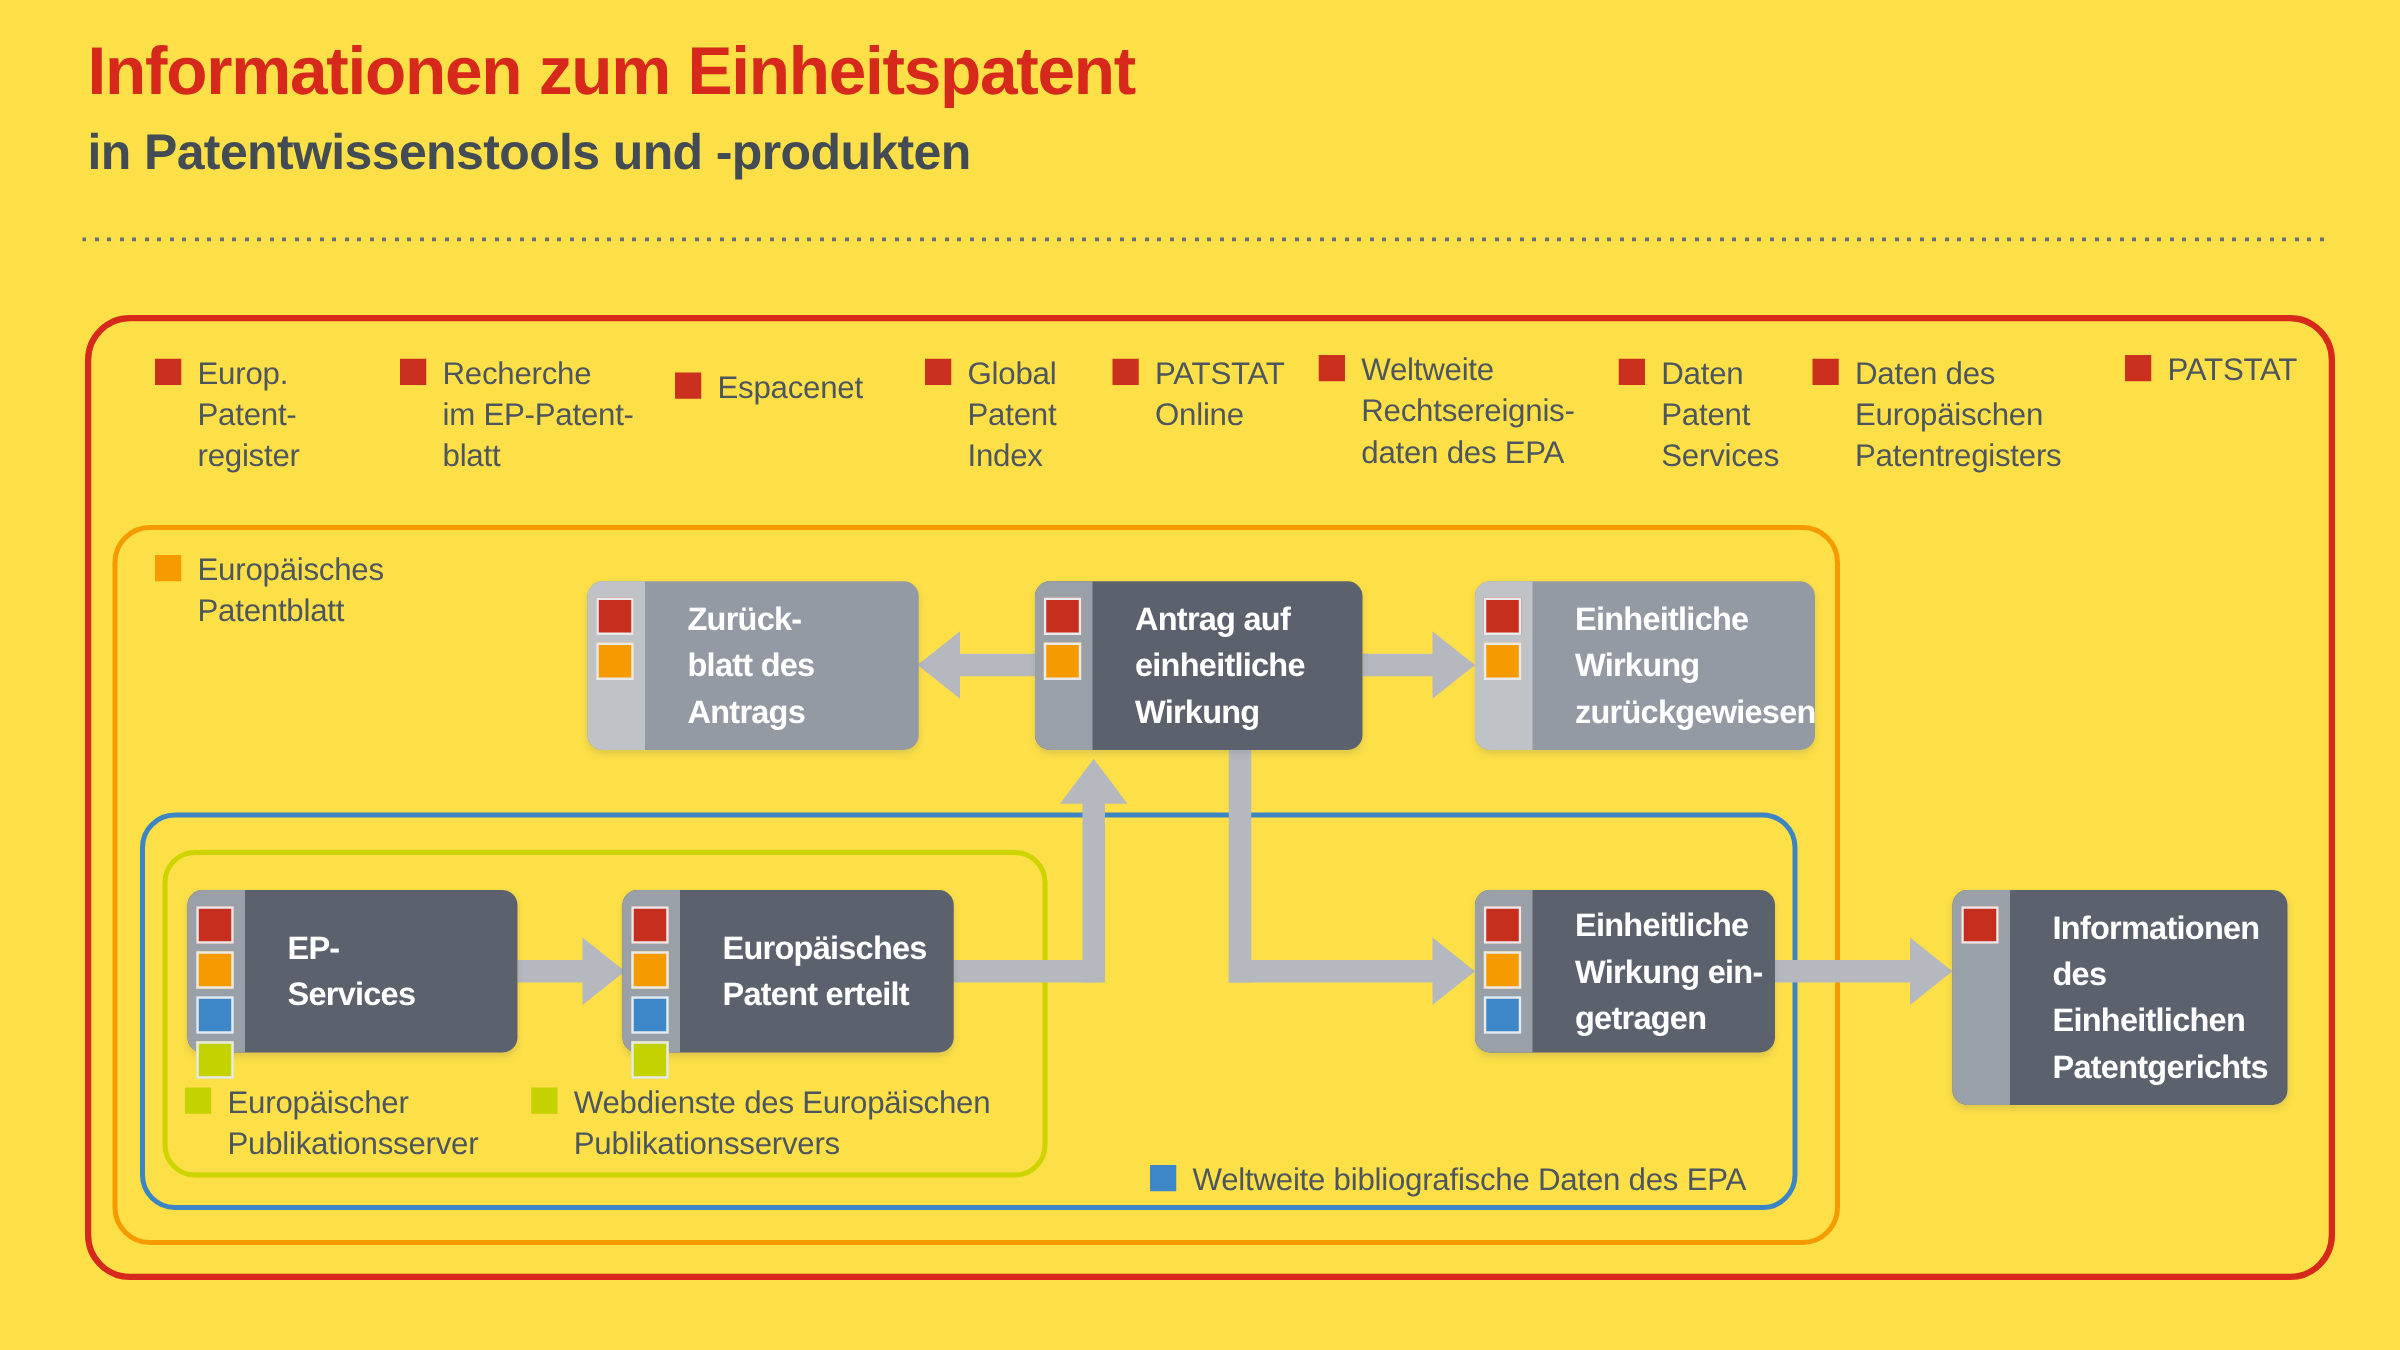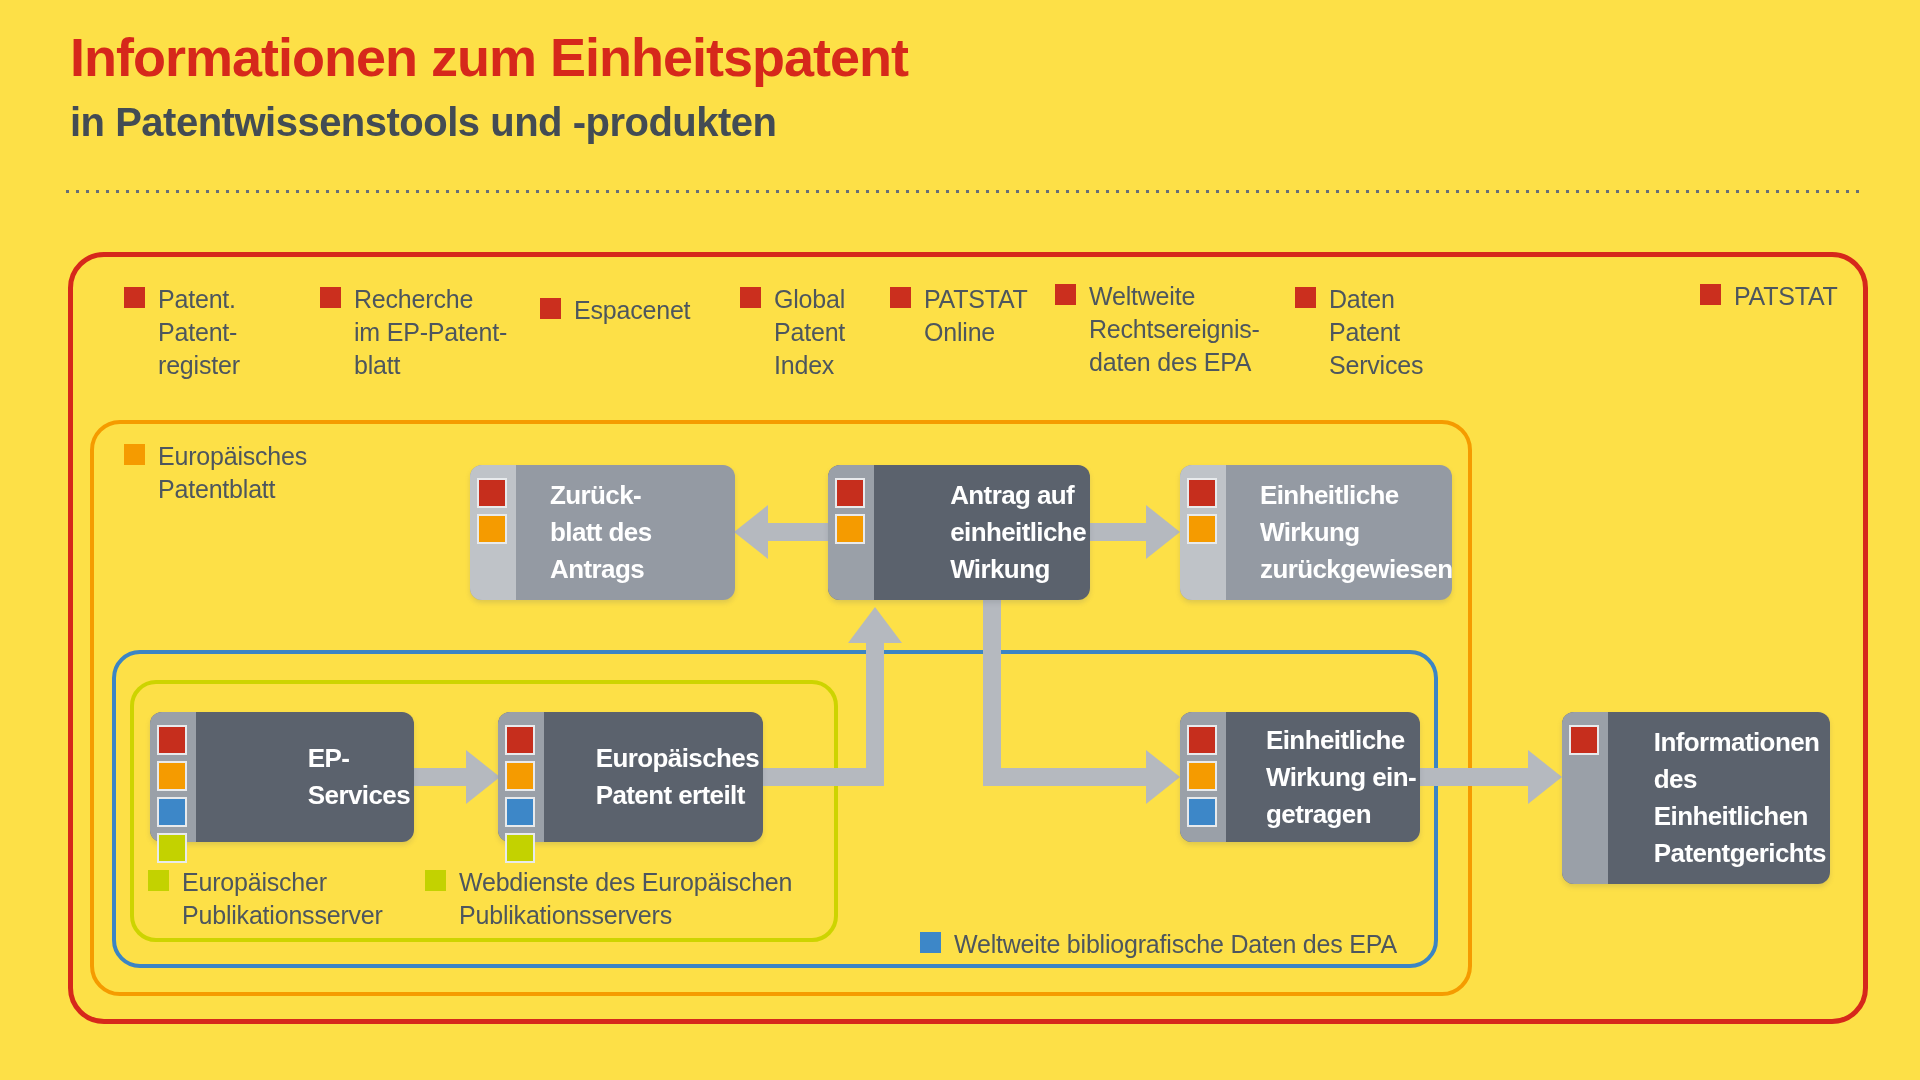--- a/index.html
+++ b/index.html
@@ -38,21 +38,21 @@
   .seg { position:absolute; background:#b5b9bf; z-index:3; }
   .tri { position:absolute; width:0; height:0; z-index:3; }
   .tri-left  { border-top:27px solid transparent; border-bottom:27px solid transparent; border-right:34px solid #b5b9bf; }
   .tri-right { border-top:27px solid transparent; border-bottom:27px solid transparent; border-left:34px solid #b5b9bf; }
   .tri-up    { border-left:27px solid transparent; border-right:27px solid transparent; border-bottom:36px solid #b5b9bf; }
   
   .node {
     position:absolute; display:flex; border-radius:12px; z-index:4;
     box-shadow:0 3px 5px rgba(90,95,105,0.18); box-sizing:border-box;
   }
-  .node-dark  { background:#5b626d;justify-content:space-between; }
+  .node-dark  { background:#5b626d; }
   .node-light { background:#949aa3; }
   .stripe { width:46px; flex:none; border-radius:12px 0 0 12px; padding:13px 0 0 7px; box-sizing:border-box; }
   .node-dark  .stripe { background:#9aa0a8; }
   .node-light .stripe { background:#bfc3c8; }
   .sq { width:30px; height:30px; margin-bottom:6px; border:2px solid #e8eaec; box-sizing:border-box; }
   .sq-red    { background:#c62e1d; }
   .sq-orange { background:#f59b00; }
   .sq-blue   { background:#3d87c8; }
   .sq-yellowgreen { background:#c3d200; }
   .ntext {
@@ -71,21 +71,21 @@
   <div class="rule"></div>
 
   <div class="frame f-red"></div>
   <div class="frame f-orange"></div>
   <div class="frame f-blue"></div>
   <div class="frame f-yellow"></div>
 
   <div class="litem" style="left:124px;top:283px">
     <span class="lsq lsq-red"></span>
     <div class="ltext">
-        <div>Patent.</div>
+        <div>Europ.</div>
         <div>Patent-</div>
         <div>register</div>
       </div>
   </div>
   <div class="litem" style="left:320px;top:283px">
     <span class="lsq lsq-red"></span>
     <div class="ltext">
         <div>Recherche</div>
         <div>im EP-Patent-</div>
         <div>blatt</div>
@@ -119,20 +119,28 @@
         <div>Rechtsereignis-</div>
         <div>daten des EPA</div>
       </div>
   </div>
   <div class="litem" style="left:1295px;top:283px">
     <span class="lsq lsq-red"></span>
     <div class="ltext">
         <div>Daten</div>
         <div>Patent</div>
         <div>Services</div>
+      </div>
+  </div>
+  <div class="litem" style="left:1450px;top:283px">
+    <span class="lsq lsq-red"></span>
+    <div class="ltext">
+        <div>Daten des</div>
+        <div>Europäischen</div>
+        <div>Patentregisters</div>
       </div>
   </div>
   <div class="litem" style="left:1700px;top:280px">
     <span class="lsq lsq-red"></span>
     <div class="ltext">
         <div>PATSTAT</div>
       </div>
   </div>
 
   <div class="litem" style="left:124px;top:440px">

